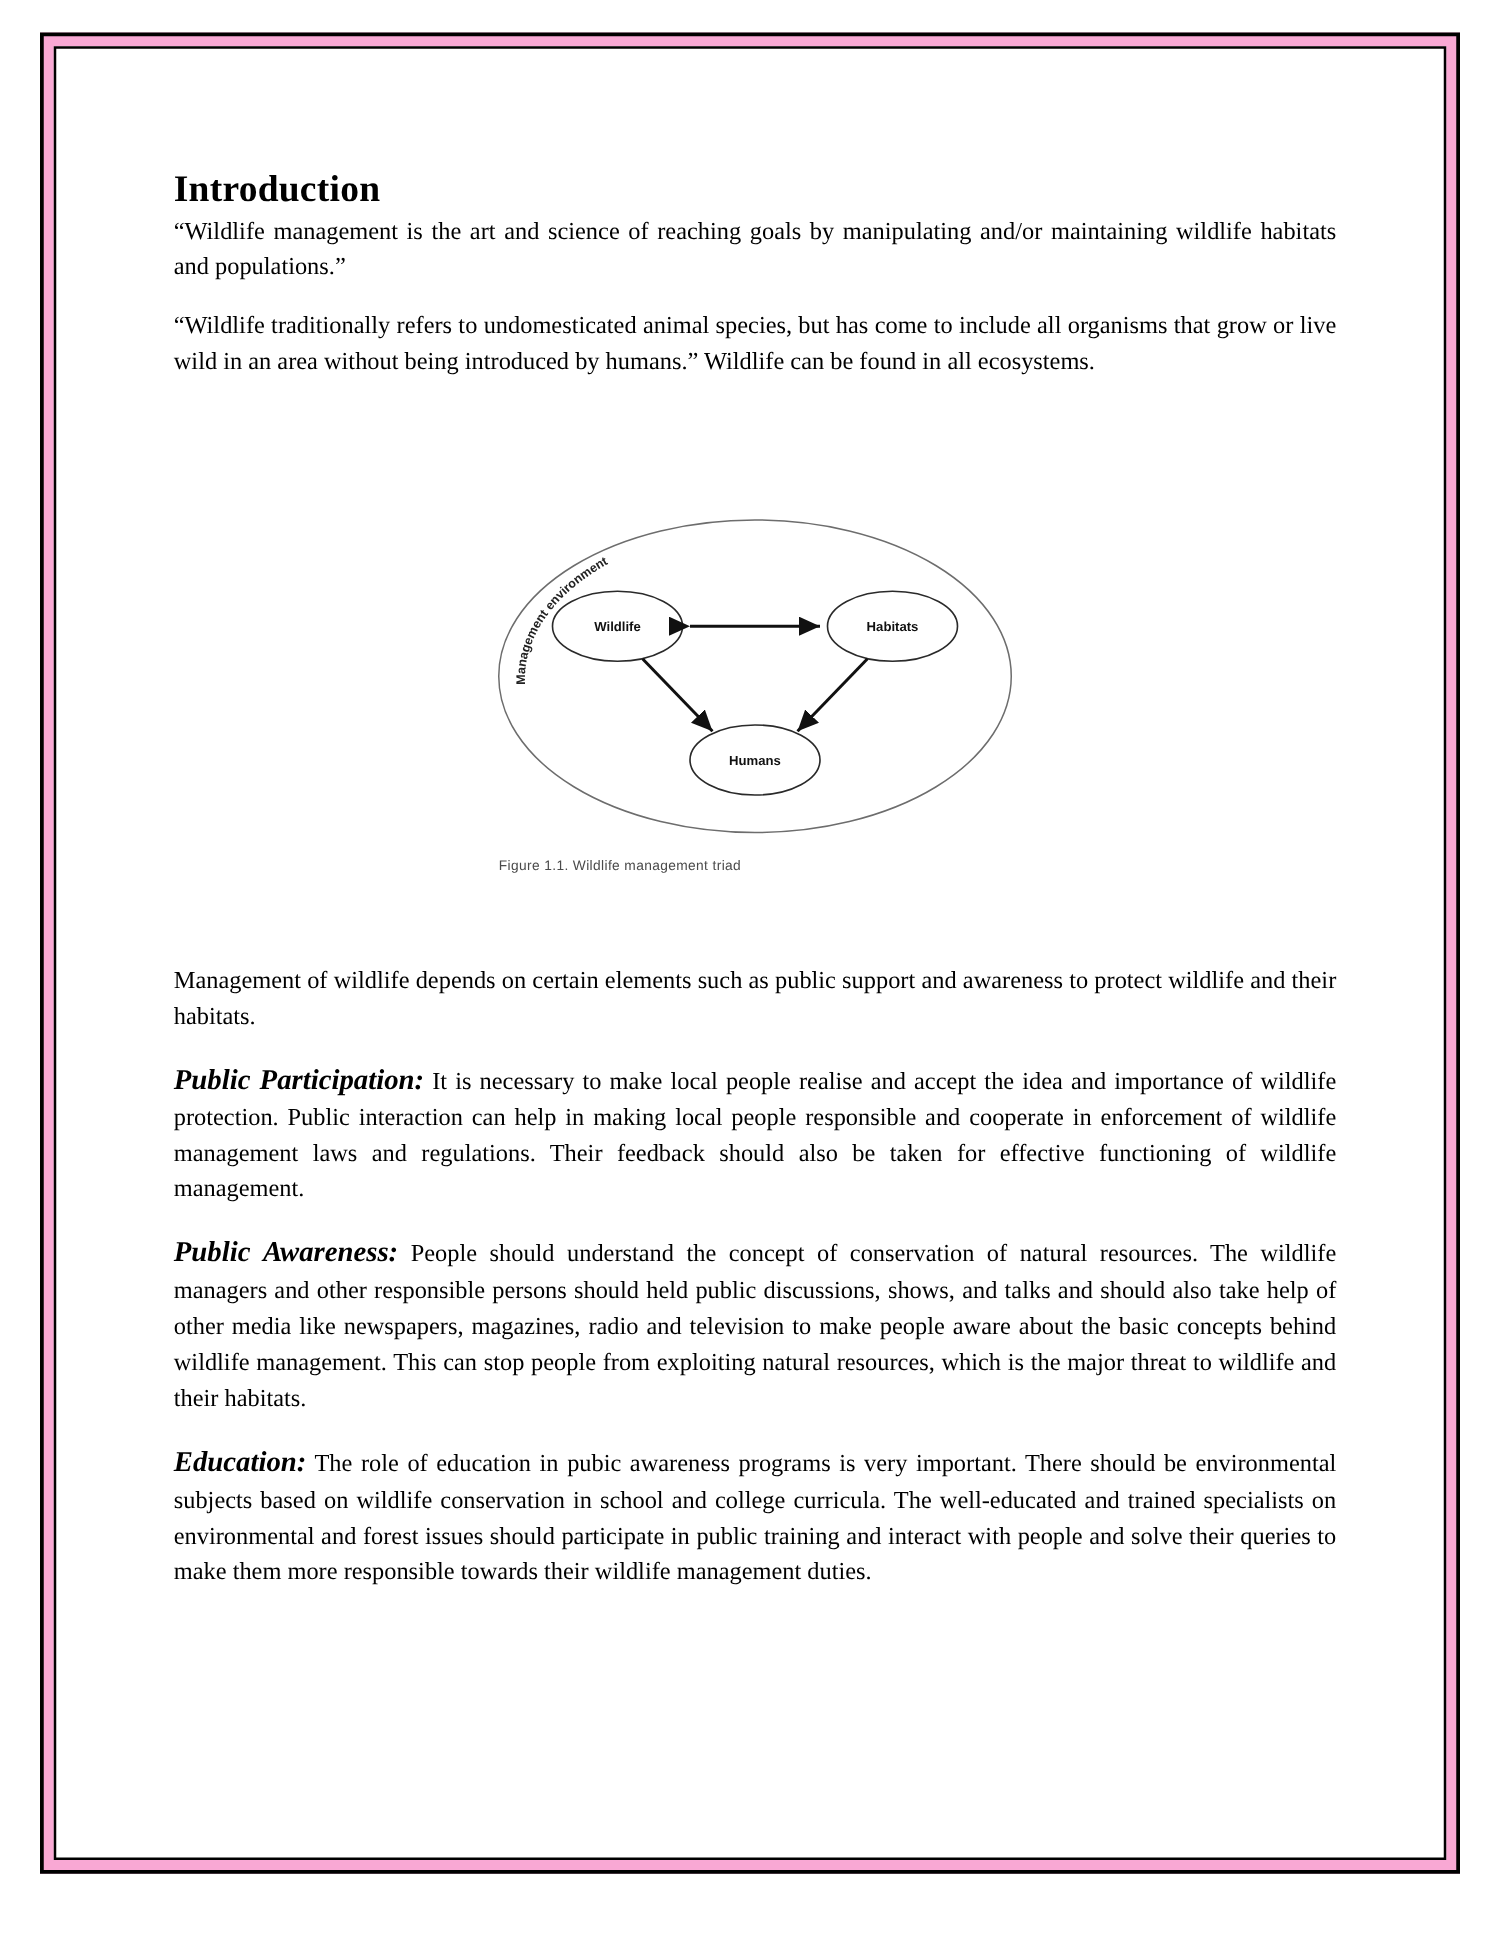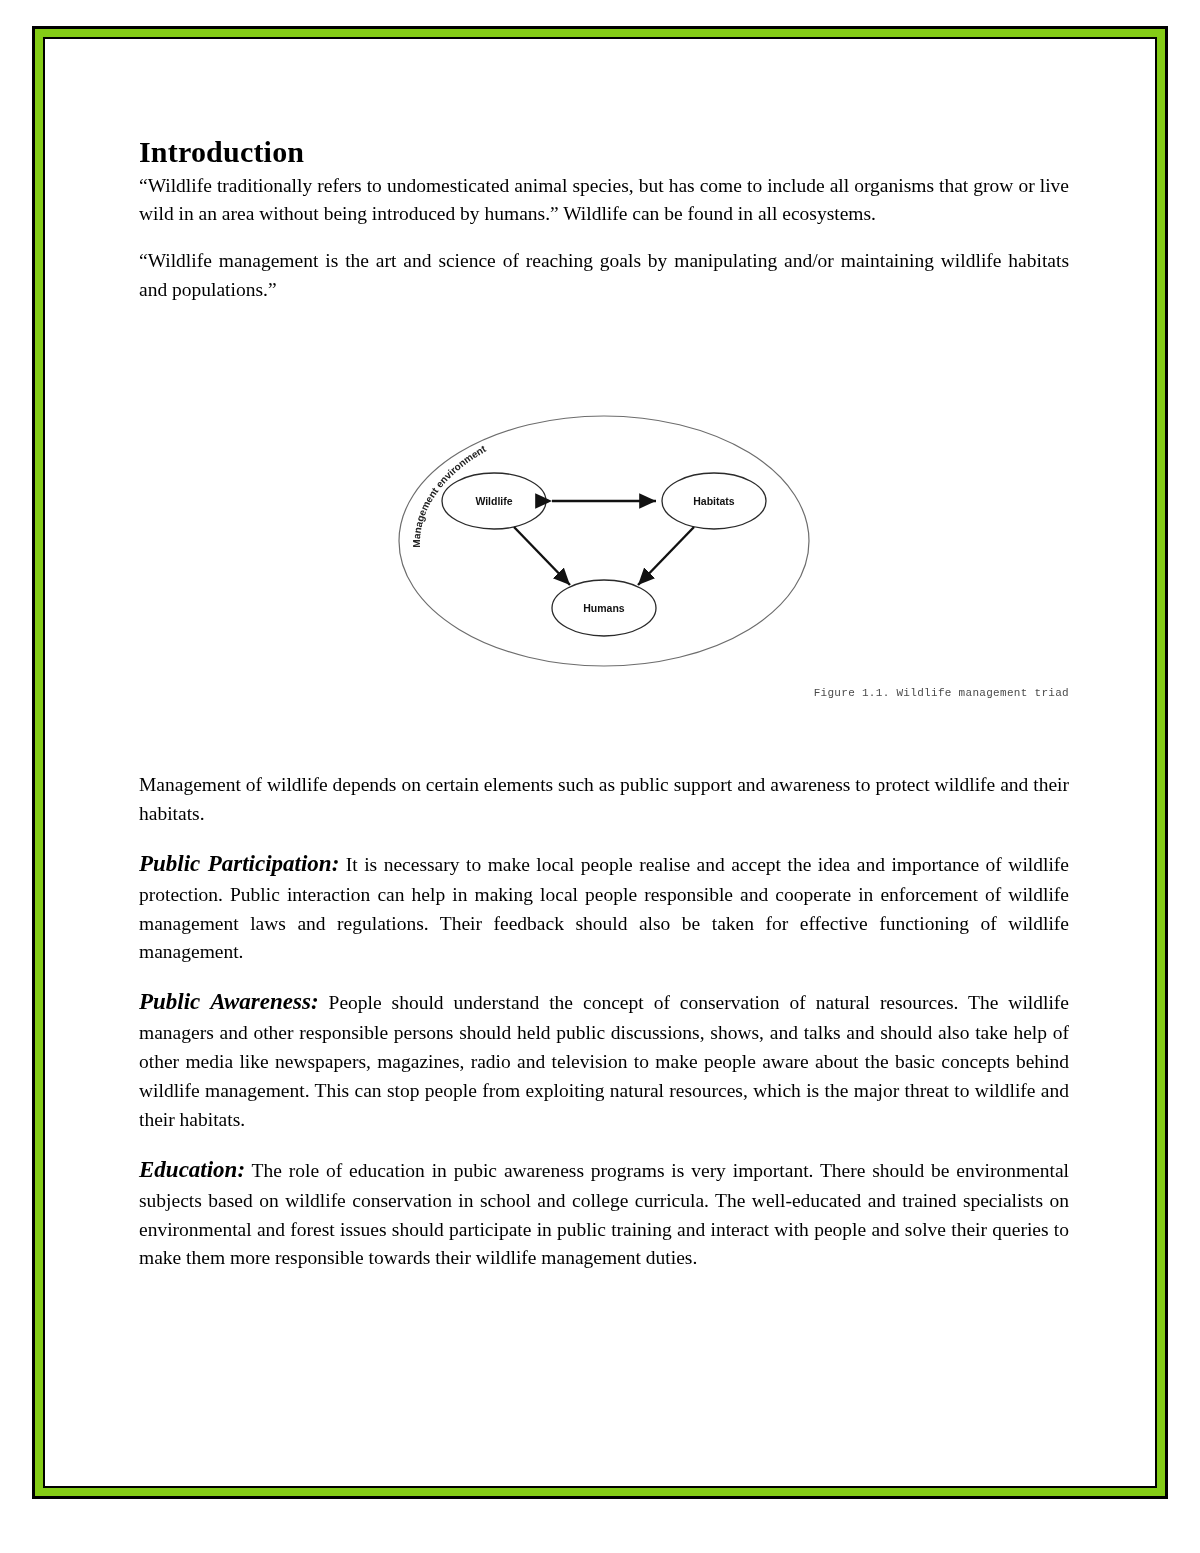--- a/index.html
+++ b/index.html
@@ -15,21 +15,21 @@
     position: relative;
   }
   .page-outer {
     position: absolute;
     left: 32px;
     top: 26px;
     width: 1136px;
     height: 1473px;
     border: 3px solid #000000;
     box-sizing: border-box;
-    background: #84cc16;
+    background: #f9a8d4;
   }
   .page-inner {
     position: absolute;
     left: 8px;
     top: 8px;
     right: 8px;
     bottom: 8px;
     border: 2px solid #000000;
     box-sizing: border-box;
     background: #ffffff;
@@ -66,43 +66,43 @@
     text-align: center;
     position: relative;
     height: 300px;
   }
   .figure-svg-wrap {
     width: 100%;
     display: flex;
     justify-content: center;
   }
   .figure-caption {
-    font-family: Liberation Mono, monospace;
+    font-family: Liberation Sans, sans-serif;
     font-size: 11px;
     color: #4a4a4a;
-    text-align: right;
+    text-align: left;
     margin-left: 260px;
     margin-top: 6px;
     letter-spacing: 0.3px;
   }
   .elements-heading { margin-top: 0; }
 </style>
 </head>
 <body>
 
 <div class="page-outer">
   <div class="page-inner"></div>
 
   <div class="content">
 
     <h1 class="section-heading">Introduction</h1>
 
+    <p class="body-text">“Wildlife management is the art and science of reaching goals by manipulating and/or maintaining wildlife habitats and populations.”</p>
+
     <p class="body-text">“Wildlife traditionally refers to undomesticated animal species, but has come to include all organisms that grow or live wild in an area without being introduced by humans.” Wildlife can be found in all ecosystems.</p>
-
-    <p class="body-text">“Wildlife management is the art and science of reaching goals by manipulating and/or maintaining wildlife habitats and populations.”</p>
 
     <div class="figure-block">
       <div class="figure-svg-wrap">
         <svg width="480" height="280" viewBox="0 0 480 280">
           <ellipse cx="240" cy="140" rx="205" ry="125" fill="#ffffff" stroke="#6d6d6d" stroke-width="1.2"></ellipse>
           <path id="arcpath" d="M 58 160 A 205 125 0 0 1 205 22" fill="none" stroke="none"></path>
           <text font-family="Liberation Sans, sans-serif" font-size="10" font-weight="bold" fill="#222">
             <textPath href="#arcpath" startOffset="6%">Management environment</textPath>
           </text>
 

